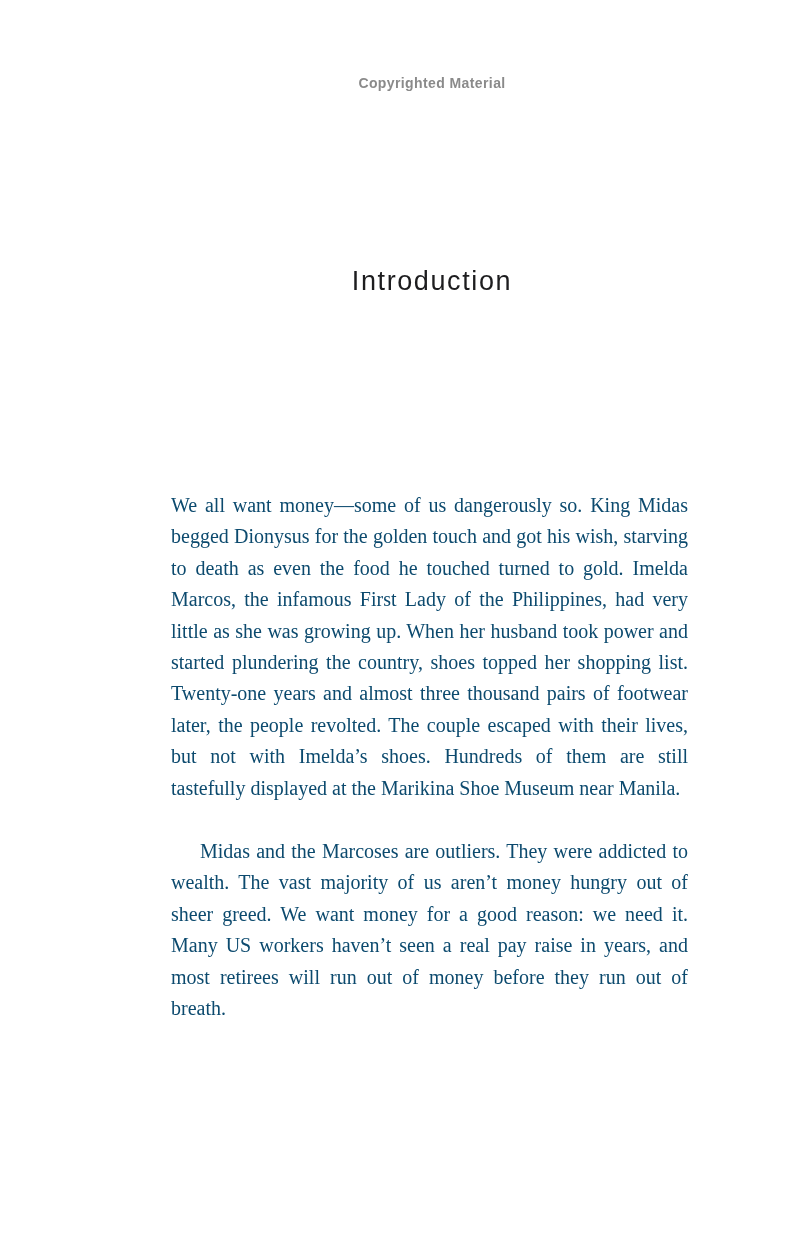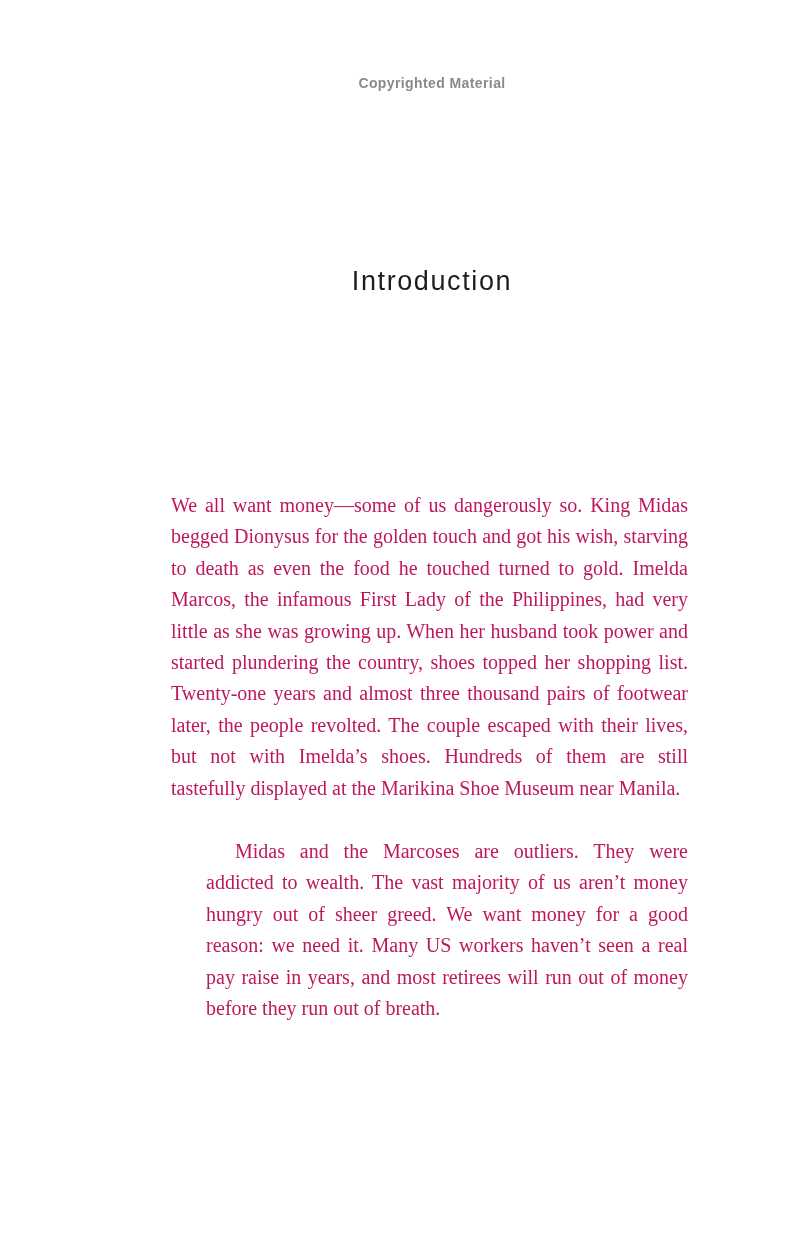--- a/index.html
+++ b/index.html
@@ -42,29 +42,28 @@
     color: #1d1d1f;
   }
   .body-text {
     position: absolute;
     top: 426px;
     left: 107px;
     width: 581px;
     font-family: "Liberation Serif", serif;
     font-size: 20px;
     line-height: 31.4px;
-    color: #be185d;
+    color: #0c4a6e;
     text-align: justify;
   }
   .body-text p {
     margin: 0;
   }
   .body-text p.indented {
     text-indent: 29px;
-    margin-left: 35px;
   }
 </style>
 </head>
 <body>
 
 <div class="page">
 
   <div class="copyright-notice top">Copyrighted Material</div>
 
   <h1 class="page-title">Introduction</h1>

